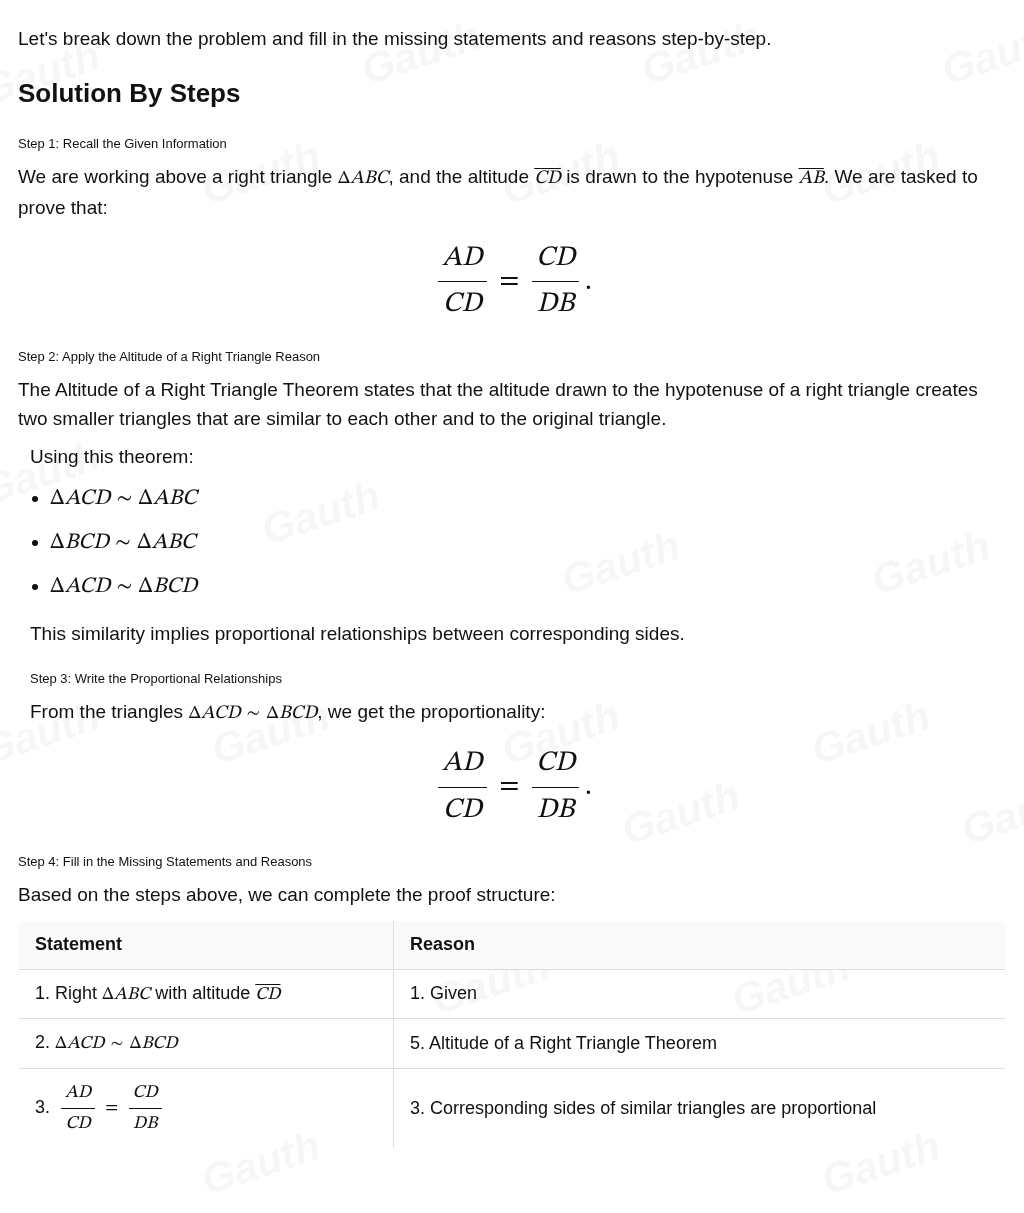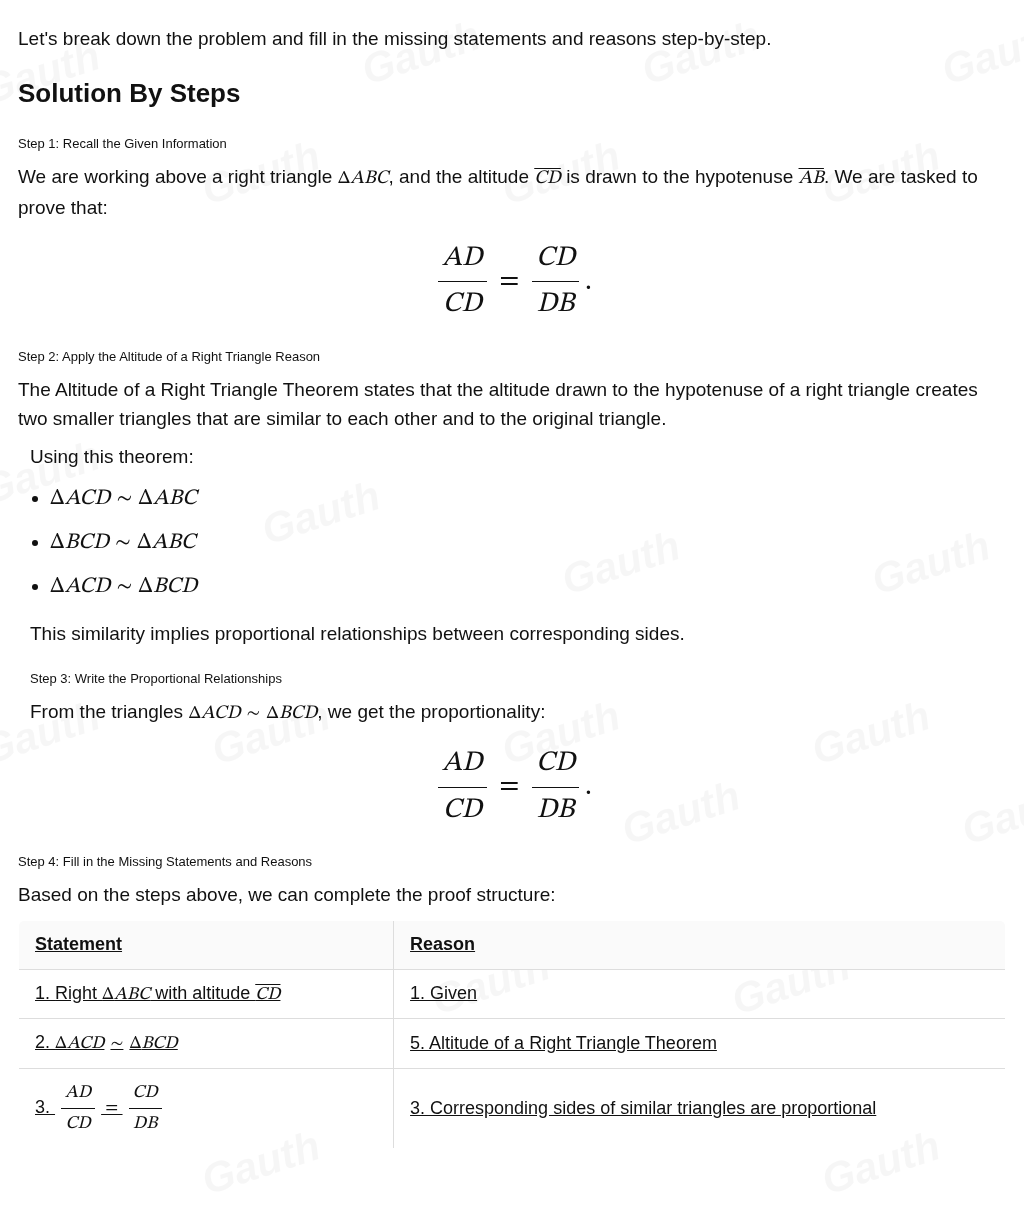--- a/index.html
+++ b/index.html
@@ -100,21 +100,20 @@
     padding: 0 6px;
   }
   table.proof {
     border-collapse: collapse;
     width: 100%;
     margin-top: 10px;
     font-size: 18px;
     border: 1px solid #ccc;
     border-radius: 6px;
     overflow: hidden;
-    text-decoration: underline;
   }
   table.proof th, table.proof td {
     text-align: left;
     padding: 10px 16px;
     border-bottom: 1px solid #ddd;
   }
   table.proof th {
     font-weight: 600;
     background: #fafafa;
   }

